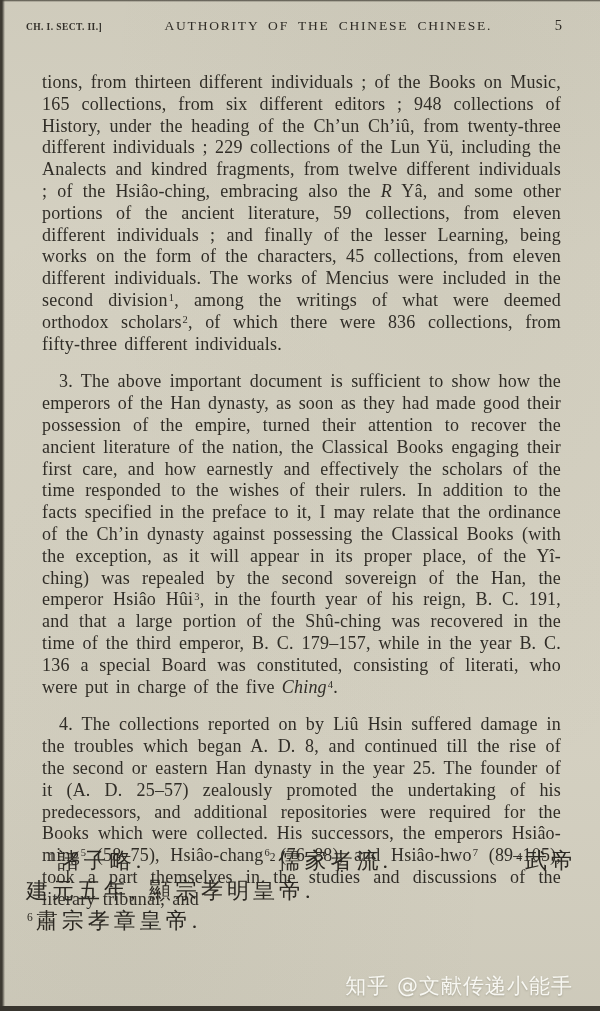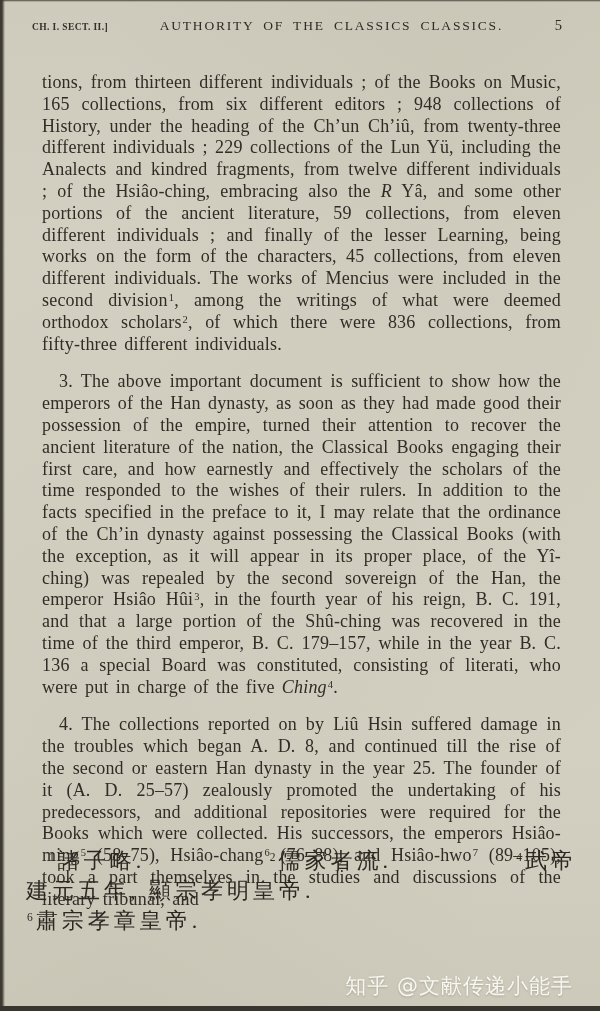--- a/index.html
+++ b/index.html
@@ -26,21 +26,21 @@
   .edge-bottom {
     position: absolute; left: 0; right: 0; bottom: 0; height: 5px;
     background: #38352e;
   }
   .page-header {
     position: absolute; top: 17px; left: 26px; right: 24px;
     display: flex; align-items: baseline;
   }
   .header-section {
     font-size: 9.5px; font-weight: bold; letter-spacing: 0.4px;
-    white-space: nowrap; color: #33302a; margin-left: 6px;
+    white-space: nowrap; color: #33302a;
   }
   .header-title {
     flex: 1; text-align: center;
     font-size: 13.5px; letter-spacing: 1.8px; word-spacing: 4px;
     white-space: nowrap; color: #2e2b25;
   }
   .header-page {
     font-size: 14.5px; padding-right: 14px; color: #2e2b25;
   }
   .body-text {
@@ -81,21 +81,21 @@
 </style>
 </head>
 <body>
 
 <div class="edge-top"></div>
 <div class="edge-left"></div>
 <div class="edge-bottom"></div>
 
 <div class="page-header">
   <span class="header-section">CH. I. SECT. II.]</span>
-  <span class="header-title">AUTHORITY OF THE CLASSICS CLASSICS.</span>
+  <span class="header-title">AUTHORITY OF THE CHINESE CHINESE.</span>
   <span class="header-page">5</span>
 </div>
 
 <div class="body-text" id="body-text">
     <p class="">tions, from thirteen different individuals ; of the Books on Music, 165 collections, from six different editors ; 948 collections of History, under the heading of the Ch’un Ch’iû, from twenty-three different individuals ; 229 collections of the Lun Yü, including the Analects and kindred fragments, from twelve different individuals ; of the Hsiâo-ching, embracing also the <em>R</em> Yâ, and some other portions of the ancient literature, 59 collections, from eleven different individuals ; and finally of the lesser Learning, being works on the form of the characters, 45 collections, from eleven different individuals.  The works of Mencius were included in the second division<span class="sup">1</span>, among the writings of what were deemed orthodox scholars<span class="sup">2</span>, of which there were 836 collections, from fifty-three different individuals.</p>
     <p class="indent">3. The above important document is sufficient to show how the emperors of the Han dynasty, as soon as they had made good their possession of the empire, turned their attention to recover the ancient literature of the nation, the Classical Books engaging their first care, and how earnestly and effectively the scholars of the time responded to the wishes of their rulers.  In addition to the facts specified in the preface to it, I may relate that the ordinance of the Ch’in dynasty against possessing the Classical Books (with the exception, as it will appear in its proper place, of the Yî-ching) was repealed by the second sovereign of the Han, the emperor Hsiâo Hûi<span class="sup">3</span>, in the fourth year of his reign, B. C. 191, and that a large portion of the Shû-ching was recovered in the time of the third emperor, B. C. 179–157, while in the year B. C. 136 a special Board was constituted, consisting of literati, who were put in charge of the five <em>Ching</em><span class="sup">4</span>.</p>
     <p class="indent">4. The collections reported on by Liû Hsin suffered damage in the troubles which began A. D. 8, and continued till the rise of the second or eastern Han dynasty in the year 25.  The founder of it (A. D. 25–57) zealously promoted the undertaking of his predecessors, and additional repositories were required for the Books which were collected.  His successors, the emperors Hsiâo-ming<span class="sup">5</span> (58–75), Hsiâo-chang<span class="sup">6</span> (76–88), and Hsiâo-hwo<span class="sup">7</span> (89–105), took a part themselves in the studies and discussions of the literary tribunal, and</p>
   </div>
 
 <div class="footnotes" id="footnotes">

